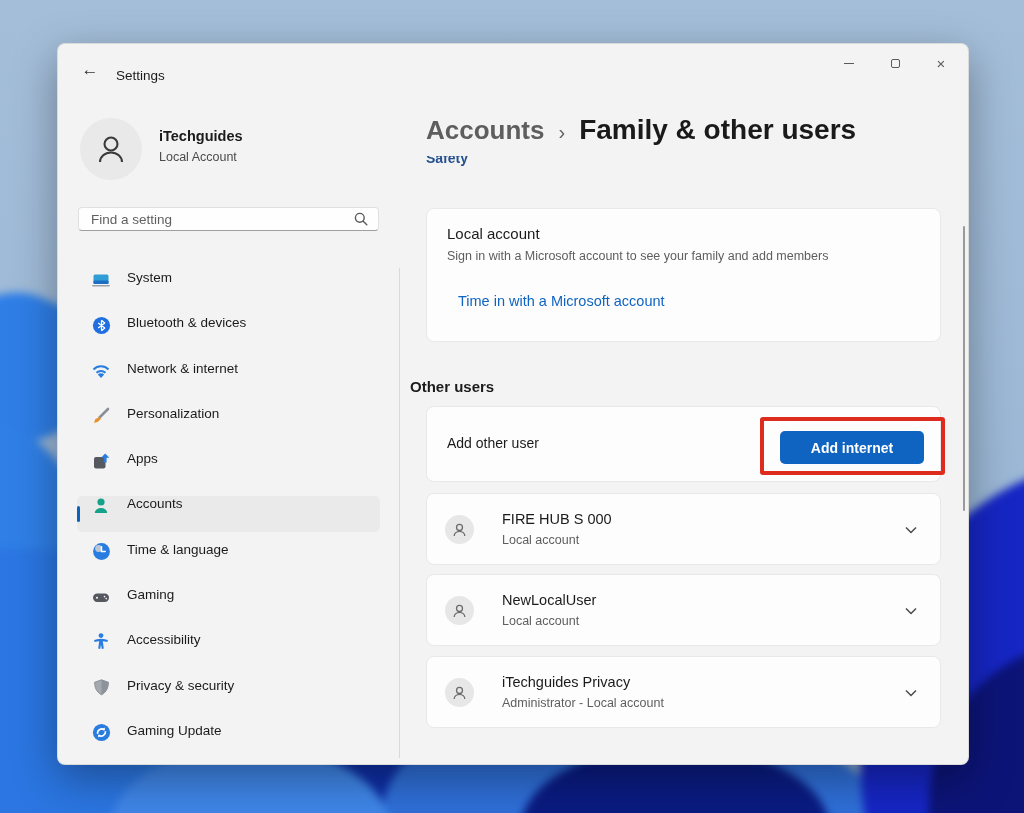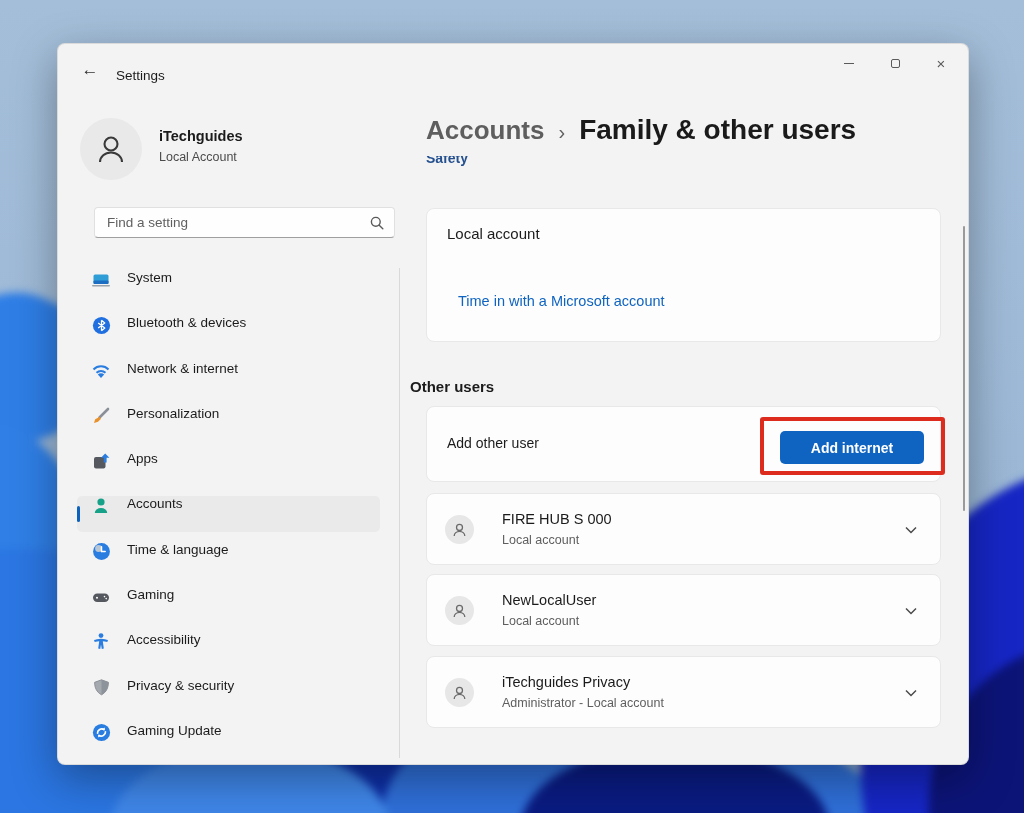--- a/index.html
+++ b/index.html
@@ -37,21 +37,21 @@
   .cap-min i { display:block; width:10px; height:1px; background:#5a5a5a; }
   .cap-max i { display:block; width:9px; height:9px; border:1px solid #5a5a5a; border-radius:2px; }
   .cap-close { font-size:15px; }
 
   
   .profile-avatar { position:absolute; left:22px; top:74px; width:62px; height:62px;
                     border-radius:50%; background:#e9e9e9; display:flex; align-items:center; justify-content:center; }
   .profile-name { position:absolute; left:101px; top:84px; font-size:14.5px; font-weight:700; color:#1b1b1b; }
   .profile-type { position:absolute; left:101px; top:106px; font-size:12.5px; color:#4b4b4b; }
 
-  .searchbox { position:absolute; left:36px; top:163px; width:301px; height:31px;
+  .searchbox { position:absolute; left:20px; top:163px; width:301px; height:24px;
                background:#fefefe; border:1px solid #e0e0e0; border-bottom:1px solid #9f9f9f;
                border-radius:4px; display:flex; align-items:center; }
   .searchbox input { flex:1; border:none; outline:none; background:transparent;
                      font-family:"Liberation Sans",sans-serif; font-size:13.5px; color:#1b1b1b; padding-left:12px; }
   .searchbox input::placeholder { color:#5f5f5f; opacity:1; }
   .search-icon { width:34px; display:flex; justify-content:center; }
 
   .nav { position:absolute; left:19px; top:226px; width:303px; }
   .nav-item { position:relative; height:36px; margin-bottom:9.3px; display:flex; 
               border-radius:5px; cursor:pointer; }
@@ -297,20 +297,21 @@
       <span class="crumb-sep">›</span>
       <span class="crumb-current">Family &amp; other users</span>
     </div>
 
     <div class="clipped-link">
       <span>Safety</span>
     </div>
 
     <div class="card card-local">
       <div class="card-title">Local account</div>
+      <div class="card-desc">Sign in with a Microsoft account to see your family and add members</div>
       <div class="card-link">Time in with a Microsoft account</div>
     </div>
 
     <div class="section-title">Other users</div>
 
     <div class="card card-addrow">
       <div class="addrow-label">Add other user</div>
       <div class="red-box"></div>
       <button class="add-btn">Add internet</button>
     </div>

